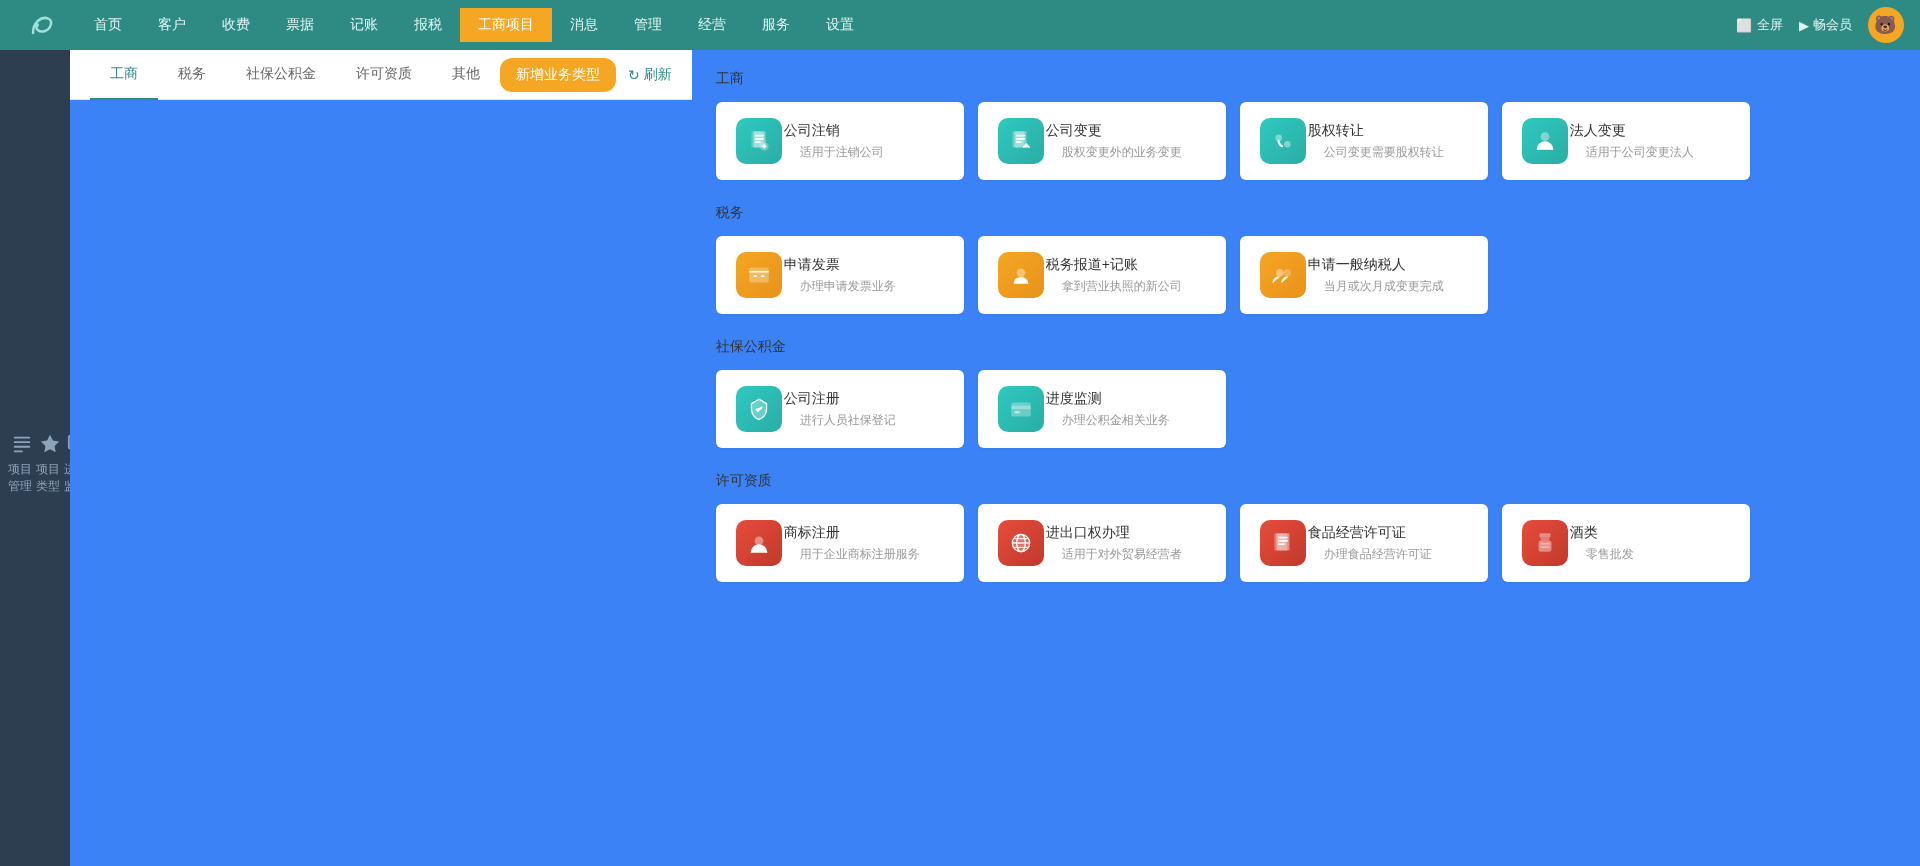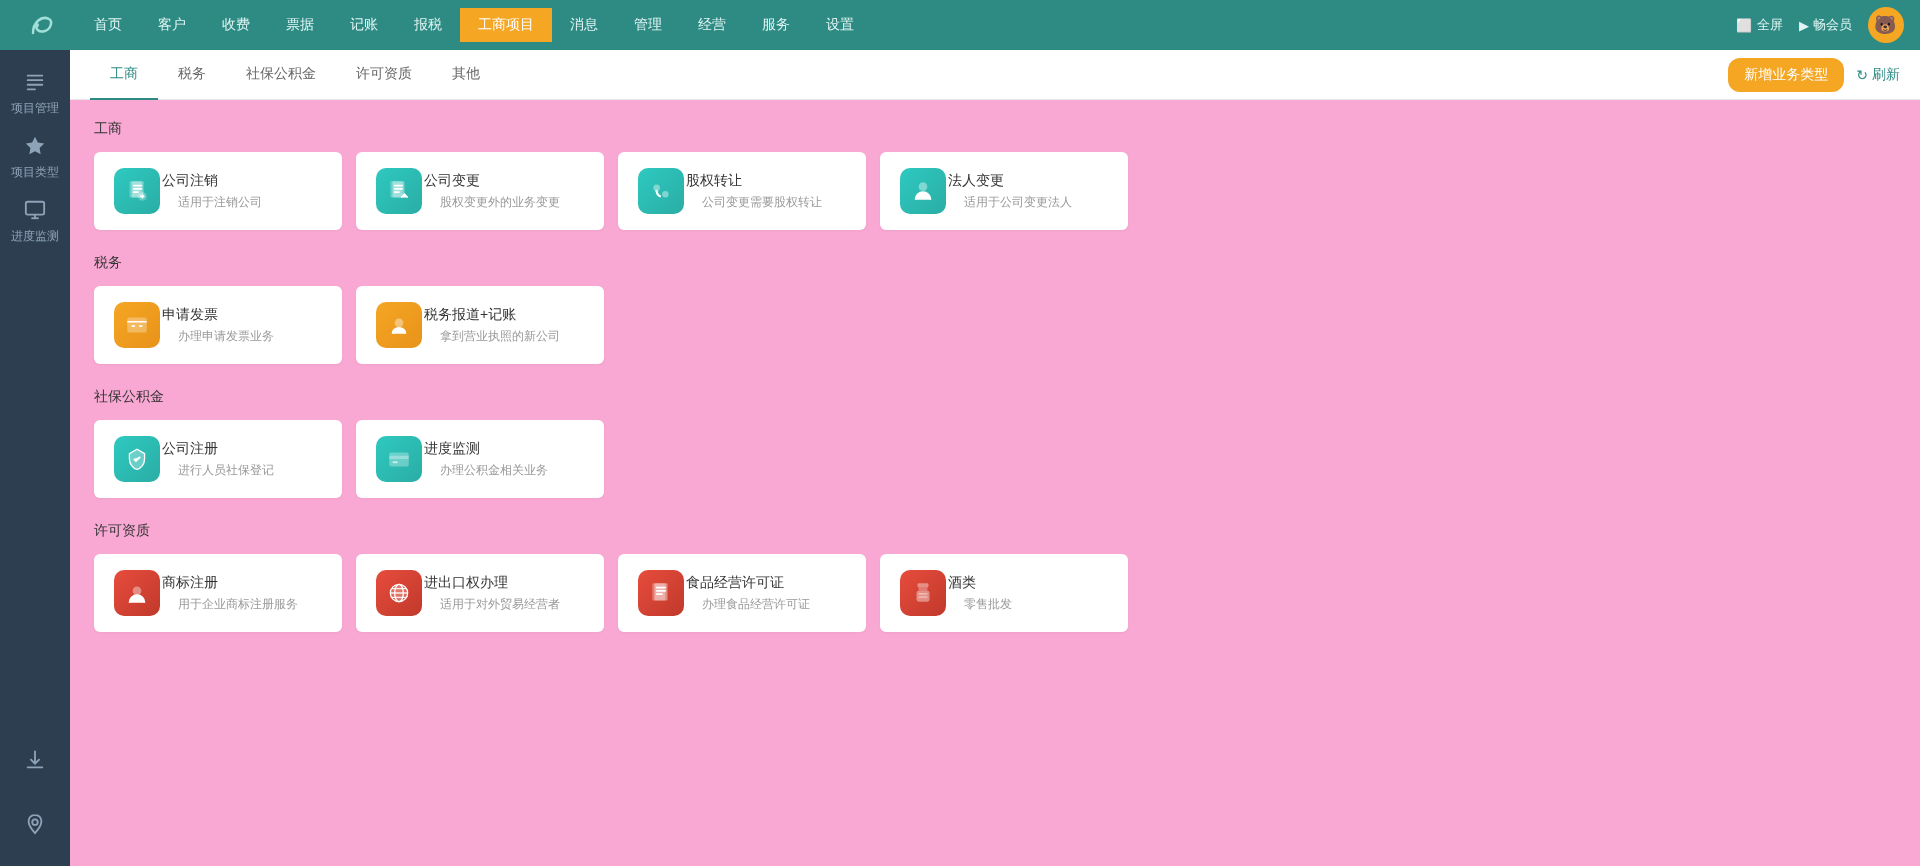--- a/index.html
+++ b/index.html
@@ -74,24 +74,25 @@
       display: flex;
       flex: 1;
       overflow: hidden;
     }
 
     
     .left-sidebar {
       width: 70px;
       background: #2c3e50;
       display: flex;
-      flex-direction: column;
+      flex-direction: row;
       align-items: center;
       padding-top: 10px;
       flex-shrink: 0;
+      padding-left: 8px;
     }
     .sidebar-item {
       width: 70px;
       height: 64px;
       display: flex;
       flex-direction: column;
       align-items: center;
       justify-content: center;
       color: #8fa3b8;
       cursor: pointer;
@@ -105,22 +106,21 @@
     }
     .sidebar-icon-wrap {
       width: 28px; height: 28px;
       display: flex; align-items: center; justify-content: center;
     }
 
     
     .content-area {
       flex: 1;
       display: flex;
-      flex-direction: column;
-      background: #f9a8d4;
+      background: #3b82f6;
       overflow: hidden;
     }
 
     
     .tab-bar {
       background: #fff;
       display: flex;
       align-items: center;
       padding: 0 20px;
       border-bottom: 1px solid #e8e8e8;
@@ -423,20 +423,33 @@
                   <svg viewBox="0 0 24 24" fill="white" width="26" height="26">
                     <circle cx="12" cy="10" r="4" fill="rgba(255,255,255,0.4)"></circle>
                     <path d="M6 20c0-3 2.69-5.5 6-5.5s6 2.5 6 5.5" stroke="white" stroke-width="1.5"></path>
                   </svg>
                 </div>
                 <div class="card-text">
                   <span class="card-name">税务报道+记账</span>
                   <span class="card-desc">拿到营业执照的新公司</span>
                 </div>
               </div>
+              <div class="service-card">
+                <div class="card-icon orange">
+                  <svg viewBox="0 0 24 24" fill="white" width="26" height="26">
+                    <circle cx="9" cy="10" r="3.5" fill="rgba(255,255,255,0.4)"></circle>
+                    <circle cx="16" cy="10" r="3.5" fill="rgba(255,255,255,0.25)"></circle>
+                    <path d="M3 19c0-2.8 2.4-5 5.5-5M11 19c0-2.8 2.4-5 5.5-5" stroke="white" stroke-width="1.5"></path>
+                  </svg>
+                </div>
+                <div class="card-text">
+                  <span class="card-name">申请一般纳税人</span>
+                  <span class="card-desc">当月或次月成变更完成</span>
+                </div>
+              </div>
             </div>
           </div>
           <div>
             <div class="section-title">社保公积金</div>
             <div class="cards-grid">
               <div class="service-card">
                 <div class="card-icon teal">
                   <svg viewBox="0 0 24 24" fill="white" width="26" height="26">
                     <path d="M12 3l-7 4v5c0 4.4 3 8.5 7 9.5 4-1 7-5.1 7-9.5V7z" fill="rgba(255,255,255,0.3)" stroke="white" stroke-width="1.2"></path>
                     <path d="M9 12l2 2 4-4" stroke="white" stroke-width="1.5"></path>

